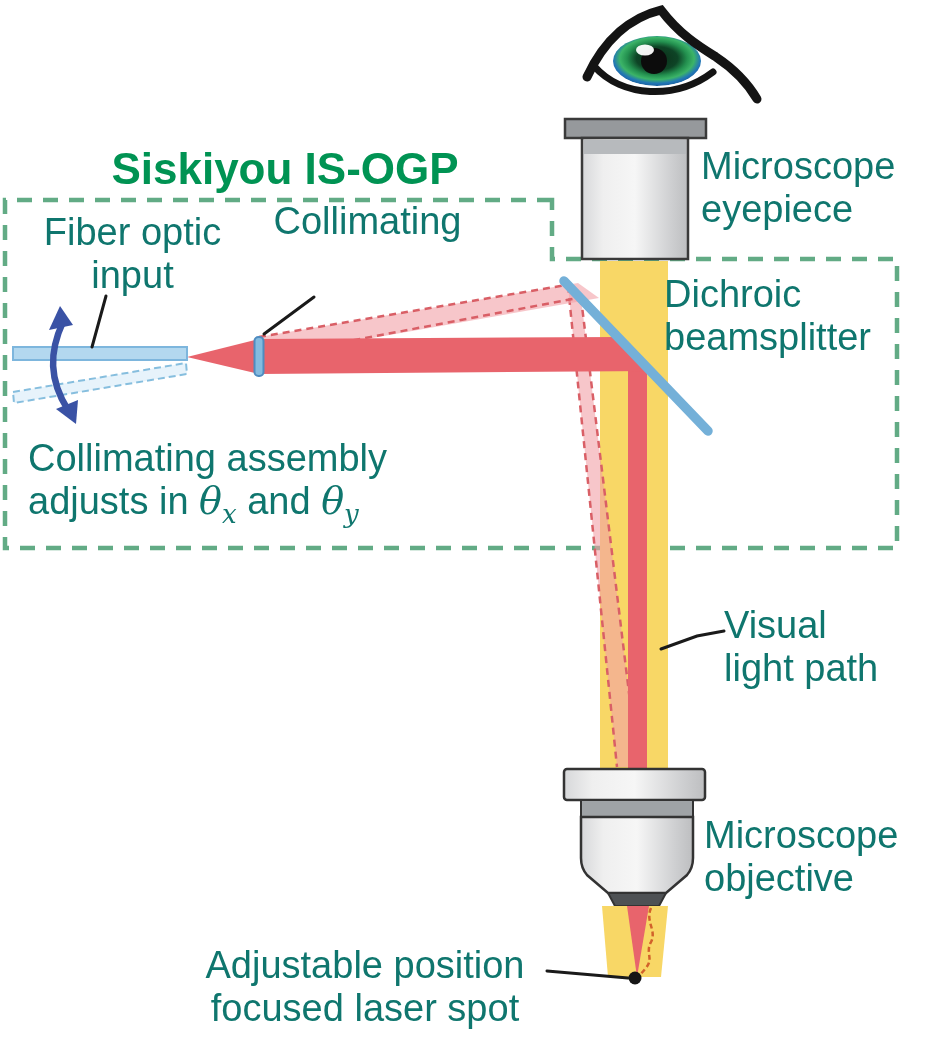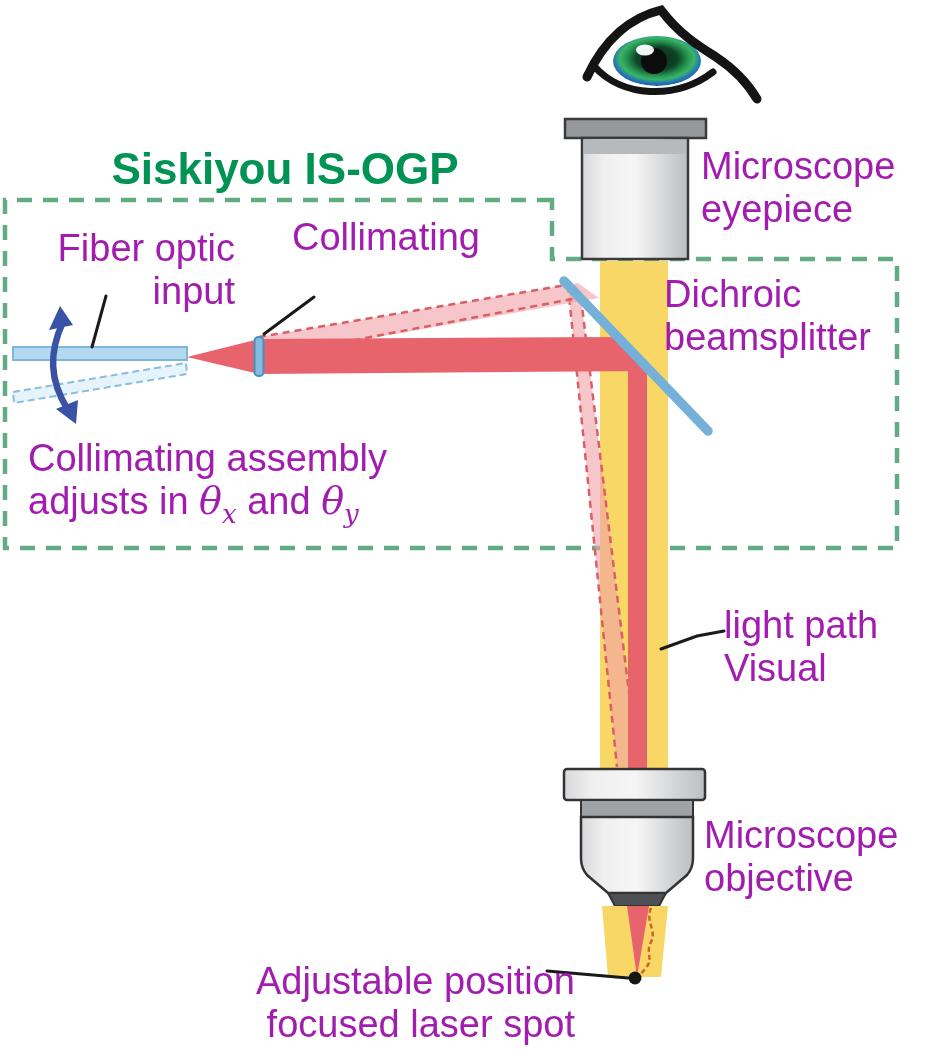--- a/index.html
+++ b/index.html
@@ -1,20 +1,20 @@
 <!DOCTYPE html>
 <html><head>
 <meta charset="utf-8">
 <style>
   html,body{margin:0;padding:0;background:#fff;}
   .stage{position:relative;width:950px;height:1056px;background:#ffffff;overflow:hidden;
          font-family:"Liberation Sans", sans-serif;}
   .stage svg{position:absolute;left:0;top:0;}
-  .lbl{position:absolute;font-size:38px;line-height:1.13;color:#a21caf;white-space:nowrap;}
-  .lbl.center{text-align:right;margin-top:16px;}
+  .lbl{position:absolute;font-size:38px;line-height:1.13;color:#0f766e;white-space:nowrap;}
+  .lbl.center{text-align:center;}
   .title{position:absolute;left:95px;top:144px;width:380px;text-align:center;
          font-size:44px;font-weight:700;color:#009353;white-space:nowrap;}
   .theta{font-family:"DejaVu Serif", serif;font-style:italic;}
   .theta-sub{font-family:"DejaVu Serif", serif;font-style:italic;font-size:26px;}
 </style>
 </head>
 <body>
 
 <div class="stage">
 
@@ -128,22 +128,22 @@
   <div>Microscope</div>
   <div>eyepiece</div>
 </div>
 
 <div class="lbl" style="left:664px;top:273px">
   <div>Dichroic</div>
   <div>beamsplitter</div>
 </div>
 
 <div class="lbl" style="left:724px;top:604px">
+  <div>Visual</div>
   <div>light path</div>
-  <div>Visual</div>
 </div>
 
 <div class="lbl" style="left:704px;top:814px">
   <div>Microscope</div>
   <div>objective</div>
 </div>
 
 <div class="lbl" style="left:28px;top:437px">
   <div>Collimating assembly</div>
   <div>

